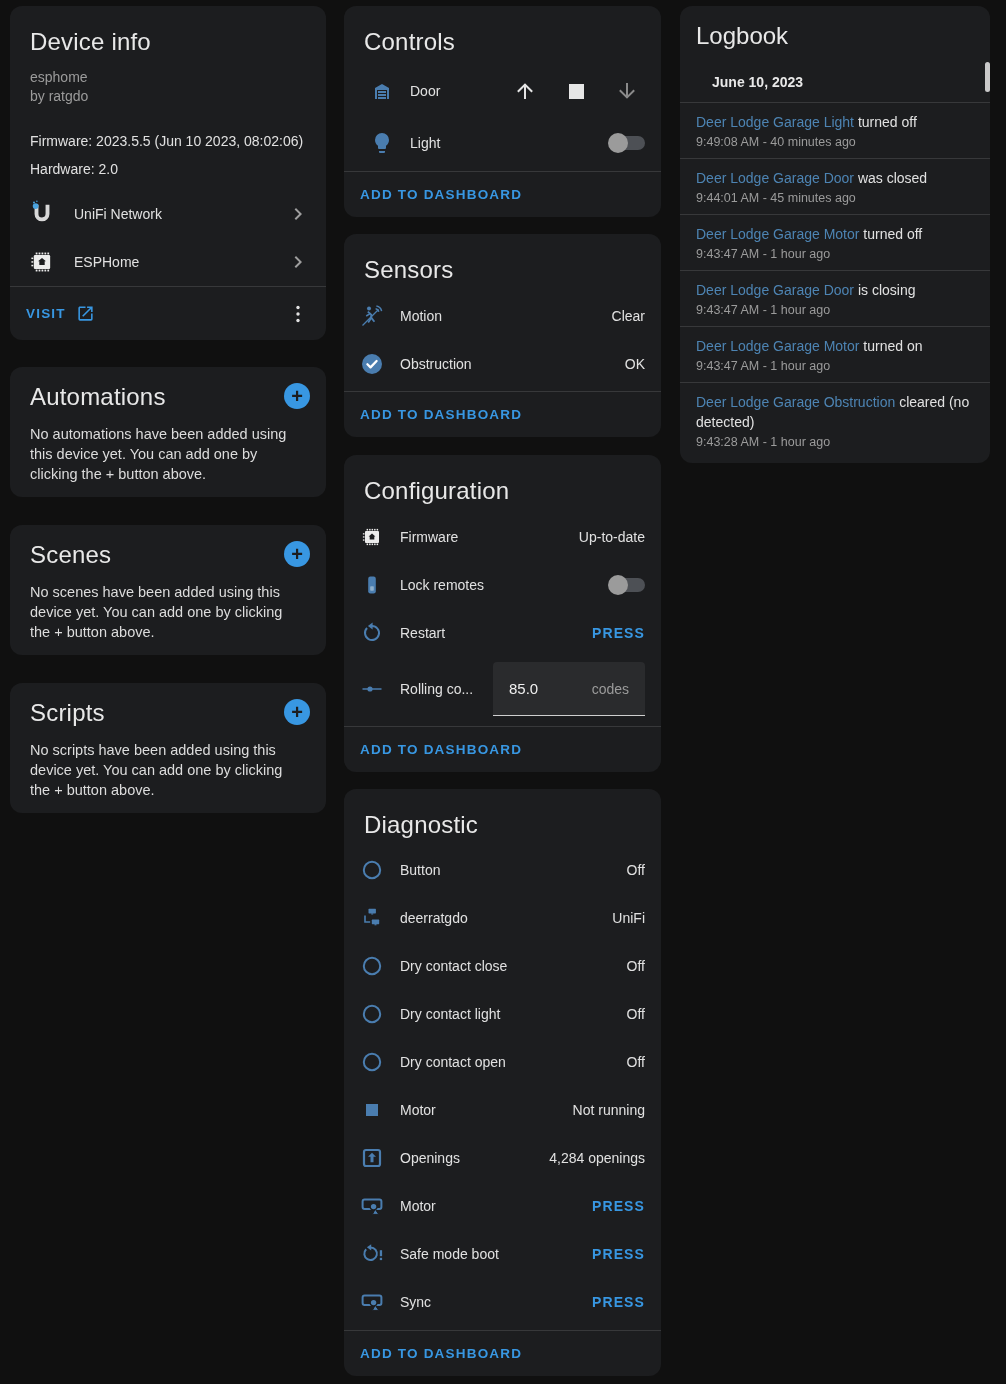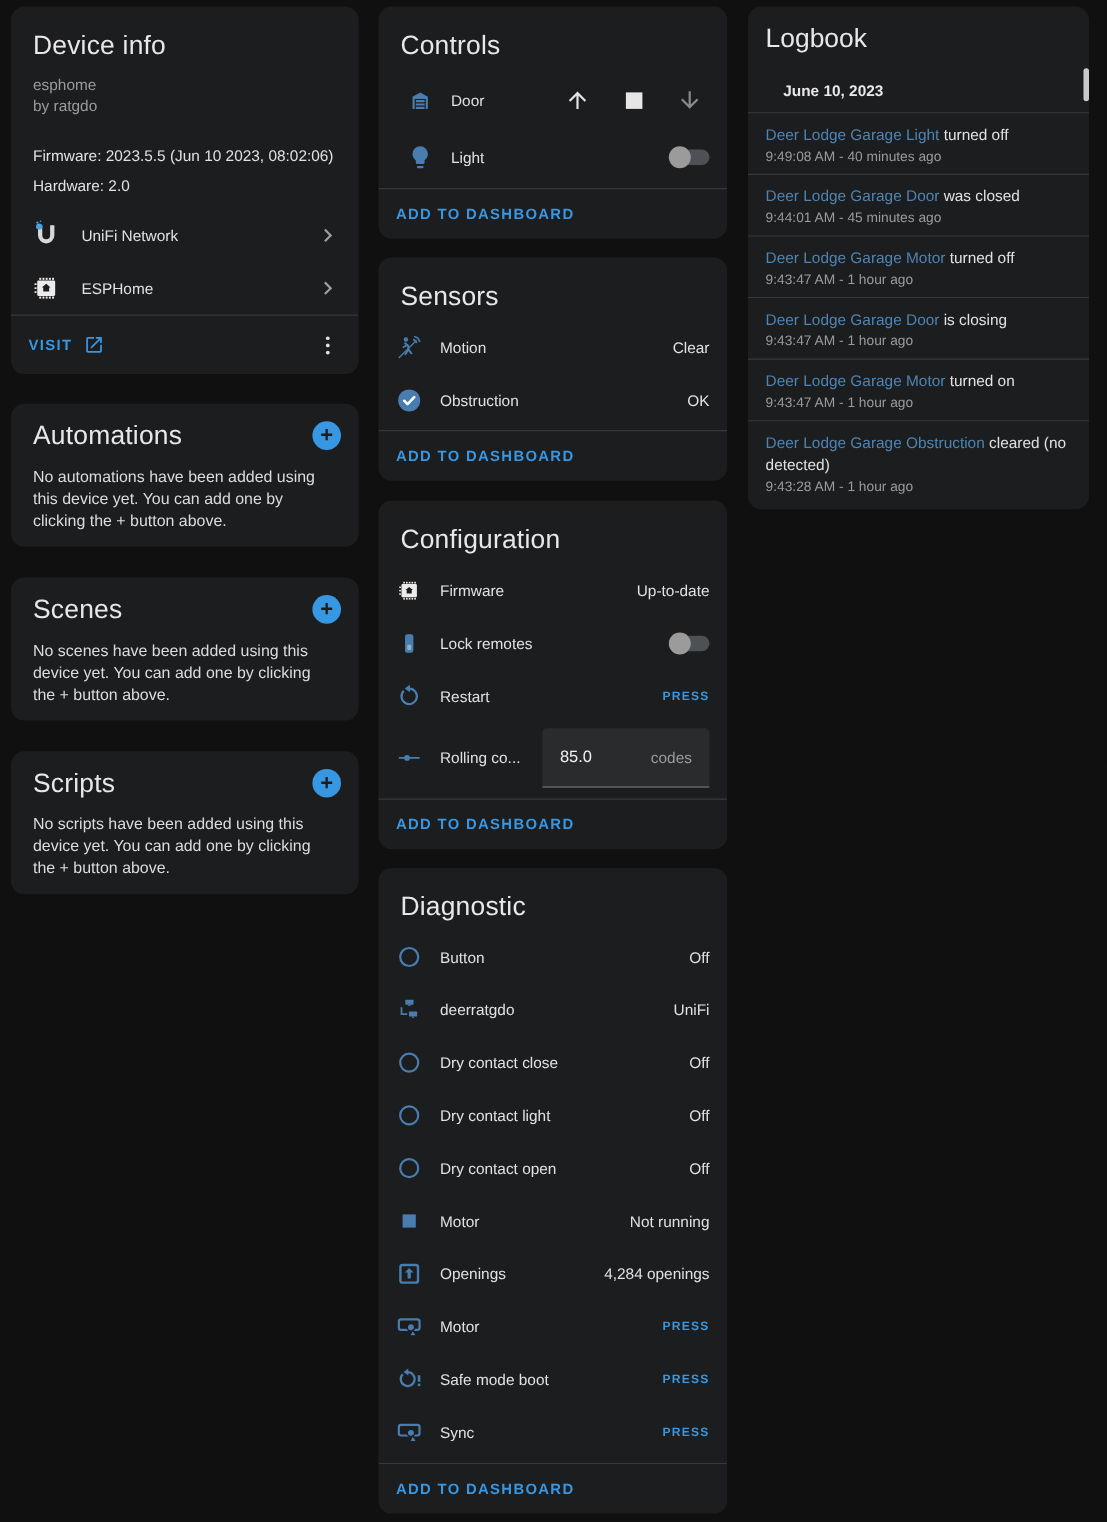--- a/index.html
+++ b/index.html
@@ -22,21 +22,21 @@
   .row{
     display:flex;align-items:center;height:48px;padding:0 16px;
     box-sizing:border-box;
   }
   .row .icon{width:40px;flex:0 0 40px;display:flex;align-items:center;color:#4a7daf;}
   .row .icon svg{width:24px;height:24px;display:block;}
   .row .label{
     flex:1;font-size:14px;color:#e1e1e1;white-space:nowrap;overflow:hidden;
   }
   .row .value{font-size:14px;color:#e1e1e1;white-space:nowrap;}
-  .press{color:#3897e2;font-weight:700;letter-spacing:1.1px;font-size:11px;}
+  .press{color:#3897e2;font-weight:700;letter-spacing:1.1px;font-size:14px;}
   .card-actions{
     position:absolute;bottom:0;left:0;right:0;height:46px;
     border-top:1px solid rgba(255,255,255,.12);
     display:flex;align-items:center;padding:0 16px;box-sizing:border-box;
   }
   .action-link{
     color:#3897e2;font-weight:700;font-size:13.5px;letter-spacing:1.2px;
     cursor:pointer;display:flex;align-items:center;gap:10px;
   }
   

